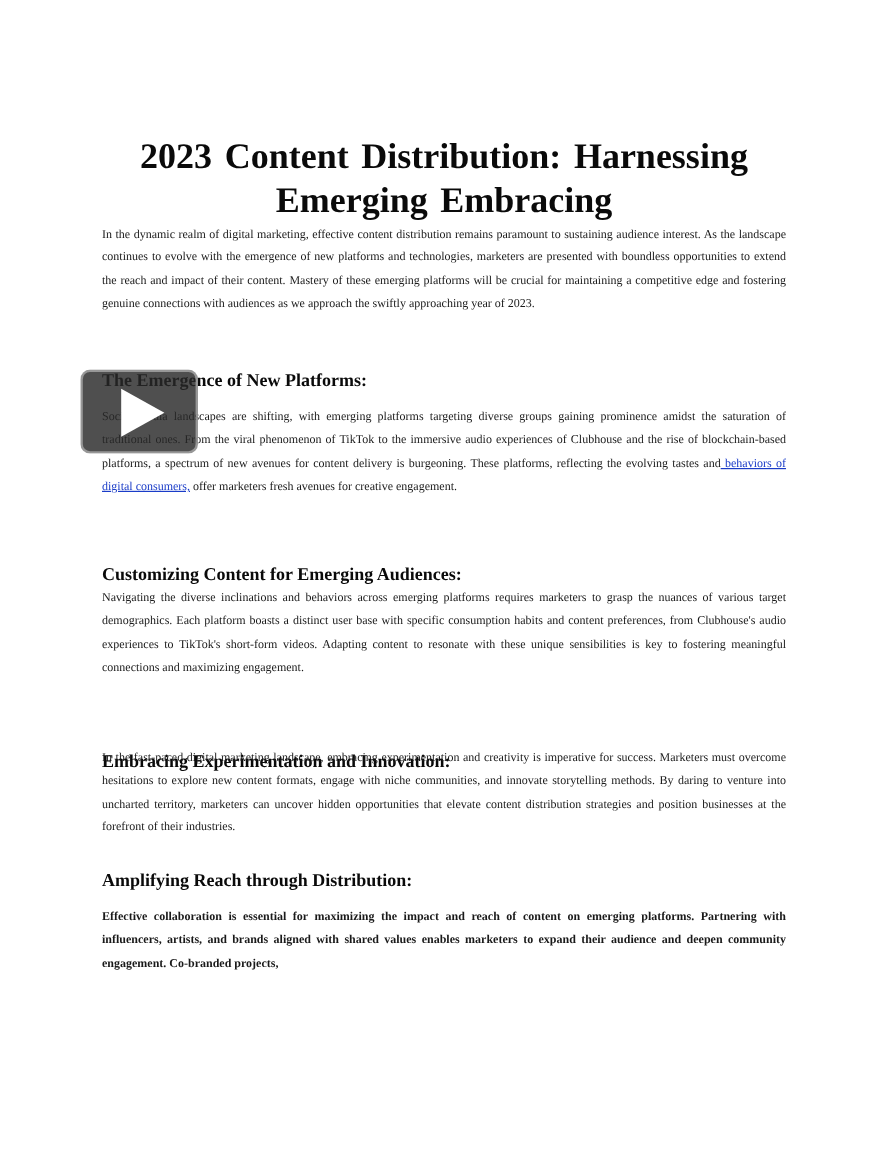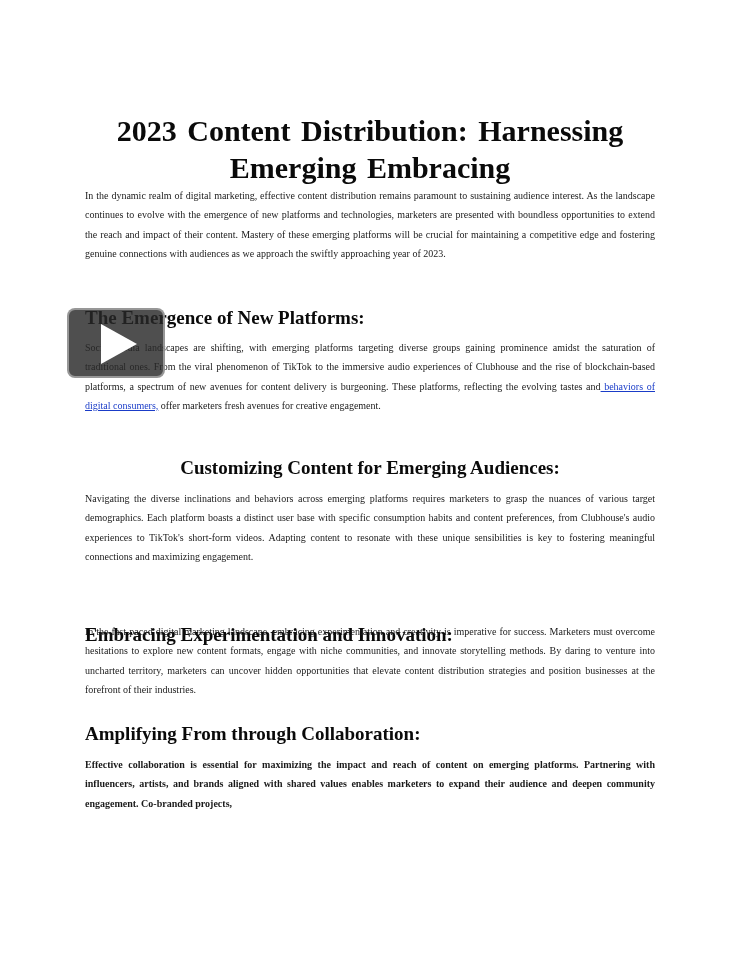--- a/index.html
+++ b/index.html
@@ -42,21 +42,21 @@
       font-size: 10px;
       line-height: 19.3px;
       text-align: justify;
       color: #1a1a1a;
       margin: 0;
     }
     .heading {
       position: absolute;
       left: 85px;
       width: 570px;
-      font-size: 19px;
+      font-size: 15px;
       line-height: 18px;
       font-weight: bold;
       color: #0a0a0a;
       margin: 0;
     }
     .link {
       color: #1a3cc8;
       text-decoration: underline;
       cursor: pointer;
     }
@@ -87,27 +87,27 @@
   <h1 class="title">
     <span>2023 Content Distribution: Harnessing</span><br>
     <span>Emerging Embracing</span>
   </h1>
 
   <p class="para" style="top:186px;">In the dynamic realm of digital marketing, effective content distribution remains paramount to sustaining audience interest. As the landscape continues to evolve with the emergence of new platforms and technologies, marketers are presented with boundless opportunities to extend the reach and impact of their content. Mastery of these emerging platforms will be crucial for maintaining a competitive edge and fostering genuine connections with audiences as we approach the swiftly approaching year of 2023.</p>
 
   <p class="heading" style="top:309px;">The Emergence of New Platforms:</p>
   <p class="para" style="top:338px;"><span>Social media landscapes are shifting, with emerging platforms targeting diverse groups gaining prominence amidst the saturation of traditional ones. From the viral phenomenon of TikTok to the immersive audio experiences of Clubhouse and the rise of blockchain-based platforms, a spectrum of new avenues for content delivery is burgeoning. These platforms, reflecting the evolving tastes and</span><a class="link"> behaviors of digital consumers,</a><span> offer marketers fresh avenues for creative engagement.</span></p>
 
-  <p class="heading" style="top:459px;text-align:center;">Customizing Content for Emerging Audiences:</p>
+  <p class="heading" style="top:470px;">Customizing Content for Emerging Audiences:</p>
   <p class="para" style="top:489px;">Navigating the diverse inclinations and behaviors across emerging platforms requires marketers to grasp the nuances of various target demographics. Each platform boasts a distinct user base with specific consumption habits and content preferences, from Clubhouse's audio experiences to TikTok's short-form videos. Adapting content to resonate with these unique sensibilities is key to fostering meaningful connections and maximizing engagement.</p>
 
   <p class="heading" style="top:592px;margin-top:34px;">Embracing Experimentation and Innovation:</p>
   <p class="para" style="top:622px;">In the fast-paced digital marketing landscape, embracing experimentation and creativity is imperative for success. Marketers must overcome hesitations to explore new content formats, engage with niche communities, and innovate storytelling methods. By daring to venture into uncharted territory, marketers can uncover hidden opportunities that elevate content distribution strategies and position businesses at the forefront of their industries.</p>
 
-  <p class="heading" style="top:725px;">Amplifying From through Collaboration:</p>
+  <p class="heading" style="top:725px;">Amplifying Reach through Distribution:</p>
   <p class="para" style="top:755px;font-weight:bold;">Effective collaboration is essential for maximizing the impact and reach of content on emerging platforms. Partnering with influencers, artists, and brands aligned with shared values enables marketers to expand their audience and deepen community engagement. Co-branded projects,</p>
 
   <div class="play-button">
     <svg width="40" height="44" viewBox="0 0 40 44">
       <polygon points="2,2 38,22 2,42" fill="#ffffff"></polygon>
     </svg>
   </div>
 
 </div>
 

